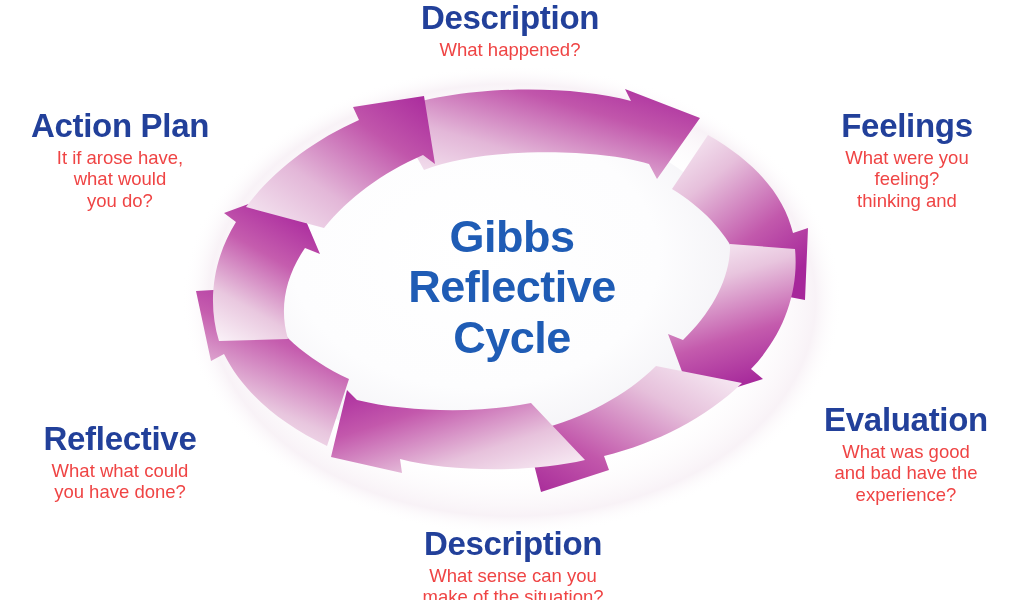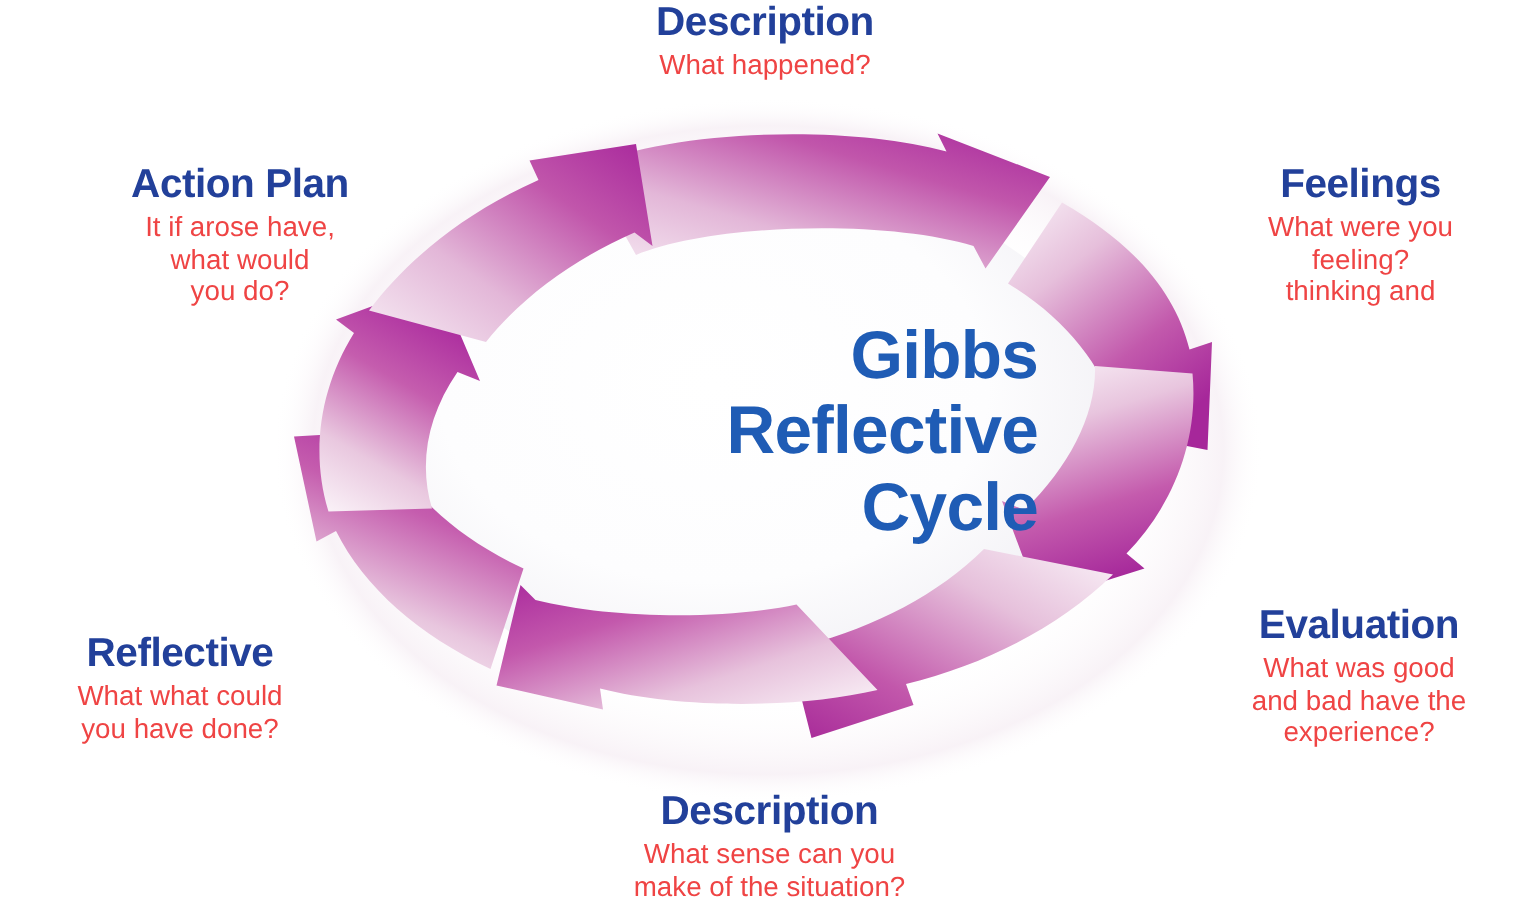--- a/index.html
+++ b/index.html
@@ -34,50 +34,50 @@
 
   
   .label-block {
     position: absolute;
     text-align: center;
     line-height: 1.08;
   }
   .label-title {
     color: #22409a;
     font-weight: bold;
-    font-size: 27px;
+    font-size: 33px;
     letter-spacing: -0.3px;
     white-space: nowrap;
     margin: 0;
     padding: 0;
   }
   .label-sub {
     color: #ef4444;
     font-size: 18.5px;
     font-weight: 400;
     margin: 3px 0 0 0;
     padding: 0;
     line-height: 1.16;
   }
 
   
   #label-description-top    { left: 330px; top: 0px;   width: 360px; }
   #label-feelings           { left: 790px; top: 108px; width: 234px; }
   #label-evaluation         { left: 788px; top: 402px; width: 236px; }
   #label-description-bottom { left: 340px; top: 526px; width: 346px; }
   #label-conclusion         { left: 0px;   top: 421px; width: 240px; }
-  #label-action-plan        { left: 0px;   top: 108px; width: 240px; padding-left: 40px; }
+  #label-action-plan        { left: 0px;   top: 108px; width: 240px; }
 
   
   #center-title {
     position: absolute;
     left: 332px;
     top: 212px;
     width: 360px;
-    text-align: right;
+    text-align: center;
     color: #1f5cb5;
     font-weight: bold;
     font-size: 45px;
     line-height: 1.12;
     letter-spacing: -0.5px;
   }
   #center-title span { display: block; }
 </style>
 </head>
 <body>

